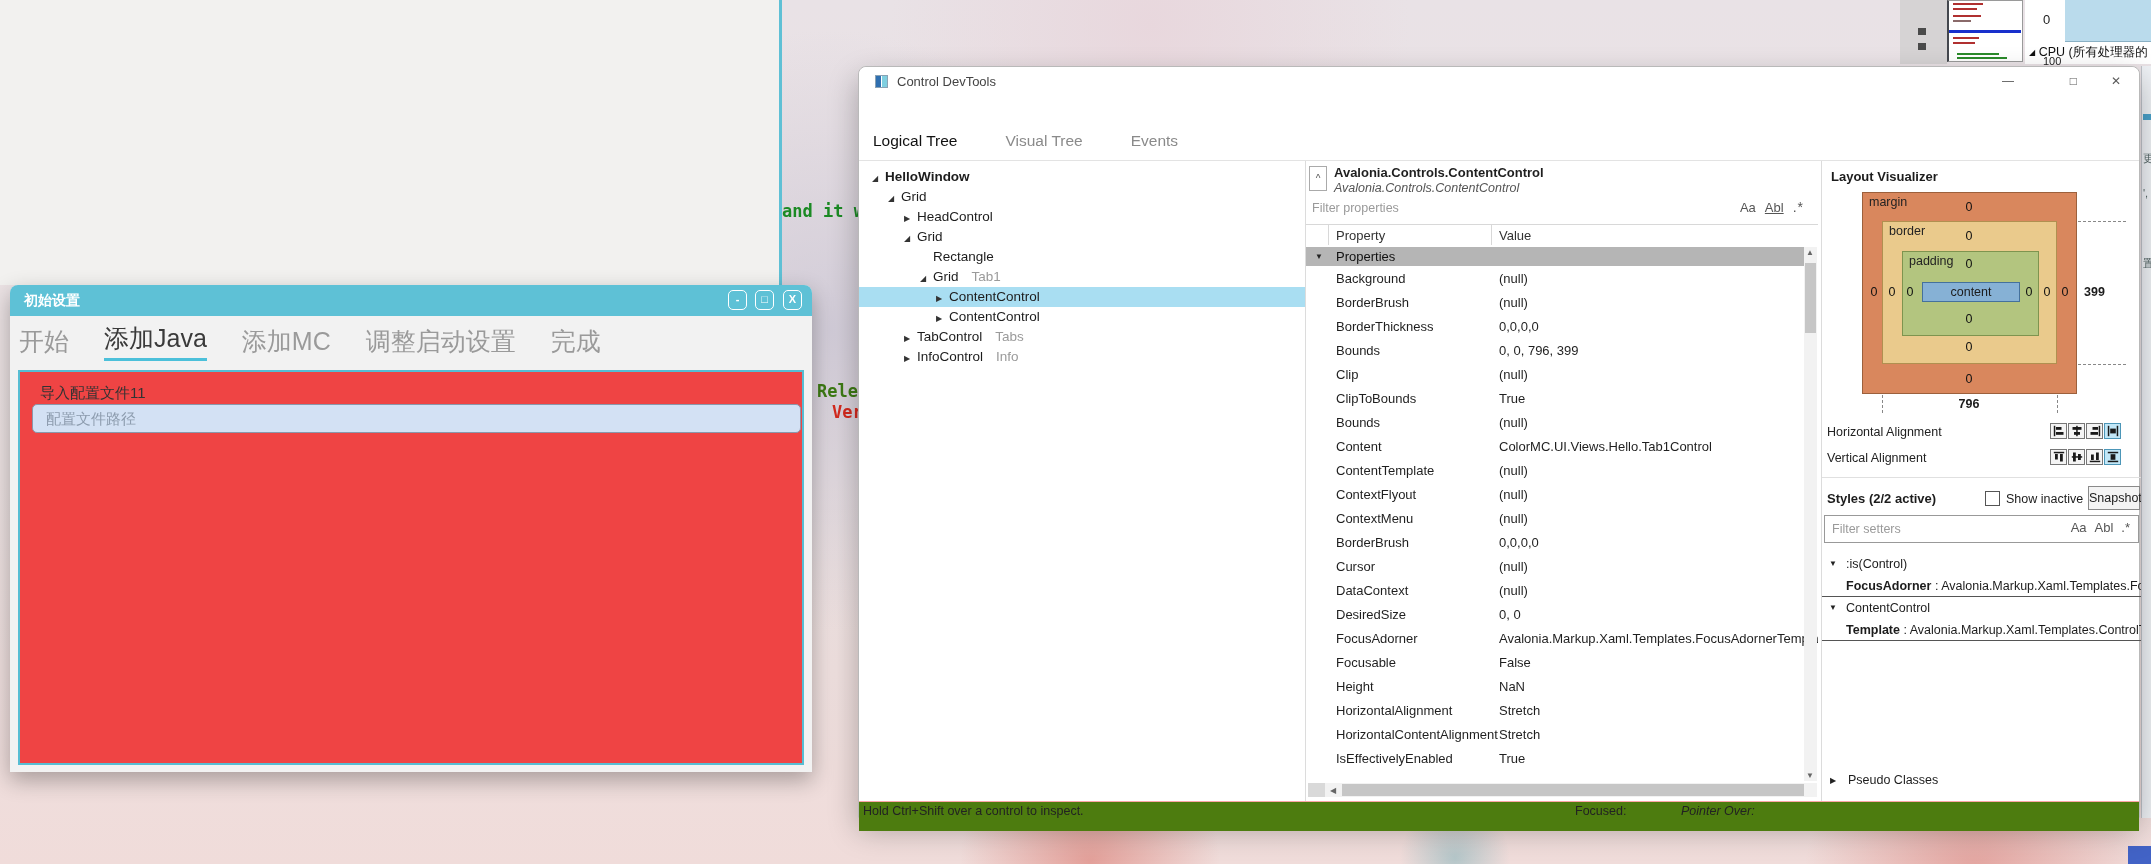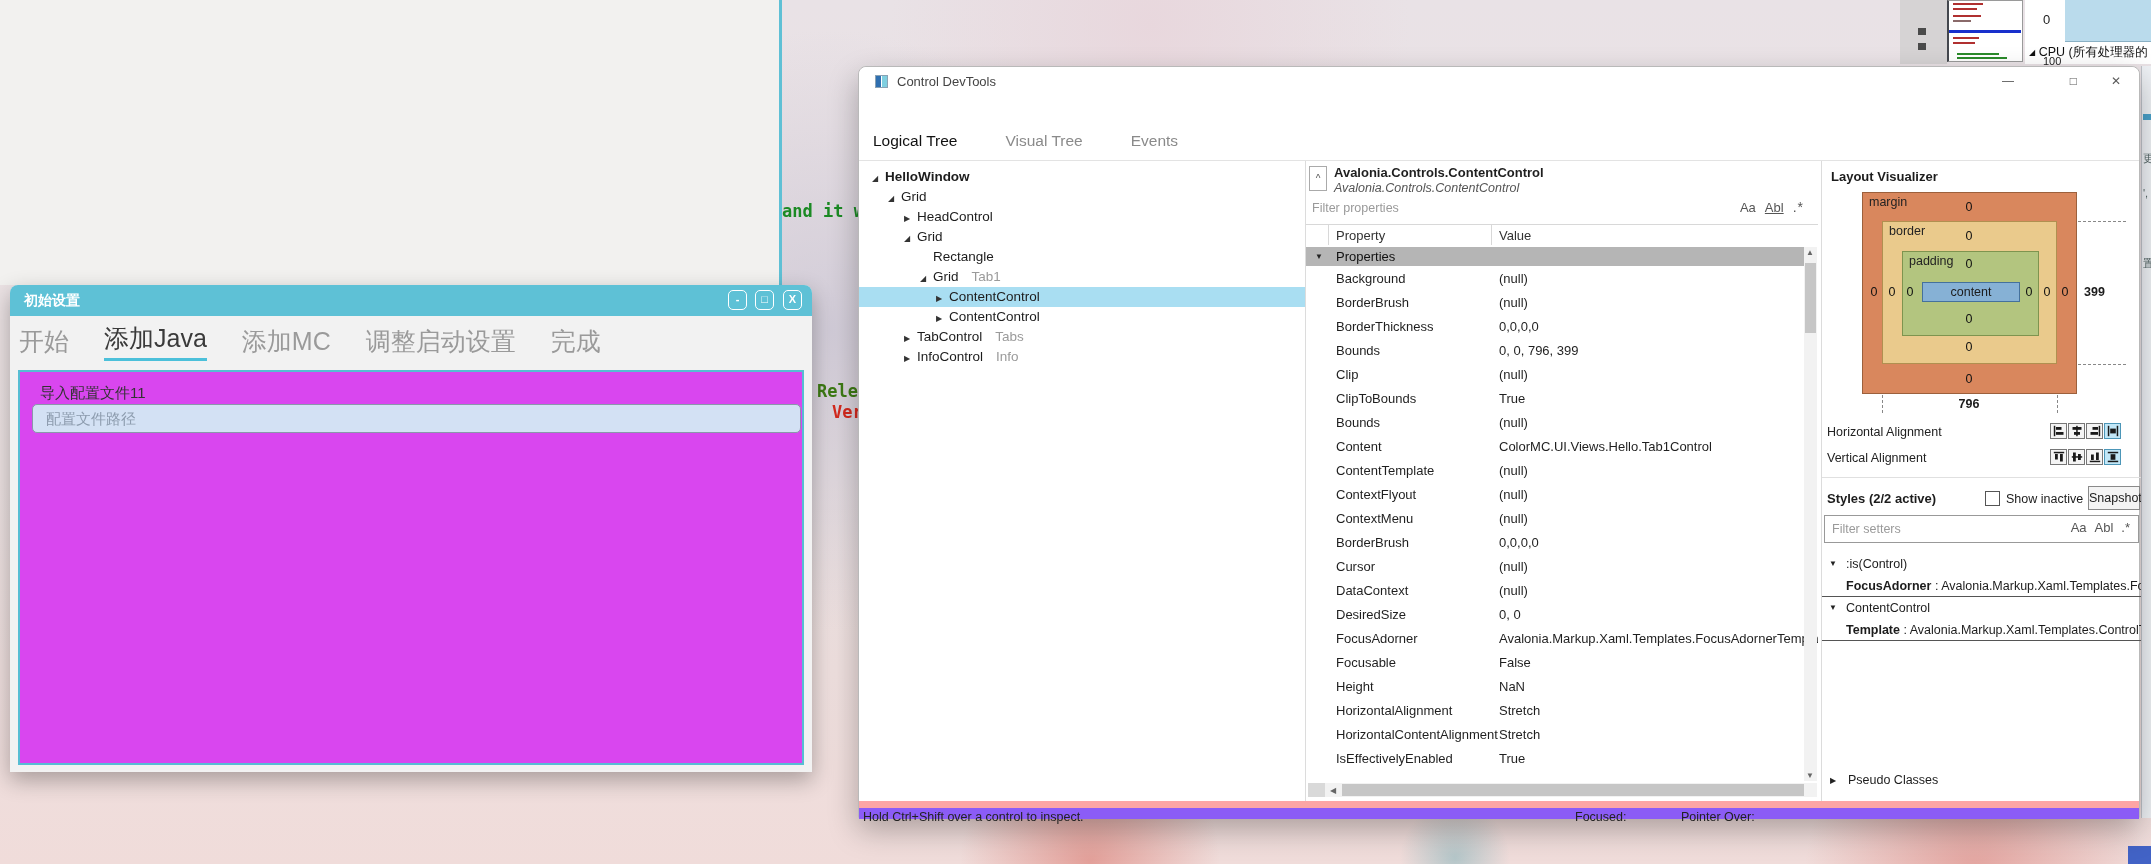--- a/index.html
+++ b/index.html
@@ -46,43 +46,43 @@
   
   .setup-win { left:10px; top:285px; width:802px; height:487px; background:#f2f2f2;
     border-radius:8px 8px 0 0; box-shadow:0 8px 22px rgba(0,0,0,.30); }
   .setup-title { left:0; top:0; width:100%; height:31px; background:#5ec1d6; border-radius:8px 8px 0 0; }
   .setup-title .t { left:14px; top:7px; color:#fff; font-size:14px; font-weight:bold; }
   .swbtn { top:5px; width:19px; height:20px; border:1.5px solid #fff; border-radius:5px; color:#fff;
     font-size:11px; text-align:center; line-height:17px; font-weight:bold; }
   .setup-tabs { left:0; top:31px; width:100%; height:50px; display:flex; align-items:center; padding-left:9px; gap:35px; }
   .stab { font-size:25px; color:#9a9a9a; white-space:nowrap; }
   .stab.active { color:#3a3a3a; border-bottom:3px solid #4cc0da; padding-bottom:3px; }
-  .setup-panel { left:8px; top:85px; width:786px; height:395px; background:#d946ef; border:2px solid #57bdd3;padding-left:12px; }
+  .setup-panel { left:8px; top:85px; width:786px; height:395px; background:#ef4444; border:2px solid #57bdd3;padding-left:12px; }
   .setup-import-label { left:20px; top:12px; font-size:15px; color:#333; }
   .setup-path-input { left:12px; top:32px; width:769px; height:29px; background:#d3e1f4; border:1px solid #8a97ab;
     border-radius:5px; font-size:15px; color:#333; padding:0 13px; font-family:inherit; }
   .setup-path-input::placeholder { color:#8d9cae; }
 
   
   .dt-win { left:858px; top:66px; width:1282px; height:752px; background:#fff; border:1px solid #b9b9b9;
     border-radius:8px 8px 0 0; box-shadow:0 12px 30px rgba(0,0,0,.28); }
   .dt-title { left:0; top:0; width:100%; height:28px; border-radius:8px 8px 0 0; background:#fff; }
   .dt-icon { left:16px; top:8px; width:13px; height:13px; border:1px solid #8aa2b4;
     background:linear-gradient(90deg,#2f6fb0 0 45%, #fff 45% 55%, #7fcfe0 55% 100%); }
   .dt-title .t { left:38px; top:7px; font-size:13px; color:#444; }
   .dtwbtn { top:6px; color:#5a5a5a; font-size:12px; line-height:16px; }
   .dt-menu { left:0; top:28px; width:100%; height:26px; display:flex; align-items:center; padding-left:9px; gap:22px; }
   .mitem { font-size:13px; color:#222; }
   .dt-tabs { left:0; top:54px; width:100%; height:40px; display:flex; align-items:center; padding-left:14px; gap:48px;
     border-bottom:1px solid #e3e3e3; }
   .dtab { font-size:15.5px; color:#8a8a8a; }
   .dtab.active { color:#111; }
   .dt-main { left:0; top:94px; width:100%; height:640px; background:#fff; }
-  .dt-status { left:0; top:734px; width:100%; height:18px; border-top:7px solid #fca5a5; background:#8b5cf6; font-size:12.5px; color:#222; }
-  .dt-status .s1 { left:4px; top:2px; } .dt-status .s2 { left:716px; top:2px; } .dt-status .s3 { left:822px; top:2px; }
+  .dt-status { left:0; top:734px; width:100%; height:30px; border-top:1px solid #fca5a5; background:#4d7c0f; font-size:12.5px; color:#222; }
+  .dt-status .s1 { left:4px; top:2px; } .dt-status .s2 { left:716px; top:2px; } .dt-status .s3 { left:822px; top:2px;font-style:italic; }
 
   
   .tree-panel { left:0; top:0; width:447px; height:640px; border-right:1px solid #dcdcdc; overflow:hidden; padding-top:6px; }
   .titem { position:relative; height:20px; line-height:20px; font-size:13.5px; color:#1c1c1c; white-space:nowrap; }
   .titem.sel { background:#a9def2; }
   .titem .arrow { display:inline-block; width:13px; font-size:8px; color:#333; }
   .titem .lbl.bold { font-weight:bold; }
   .titem .anno { color:#9a9a9a; margin-left:13px;margin-top:29px; }
 
   

